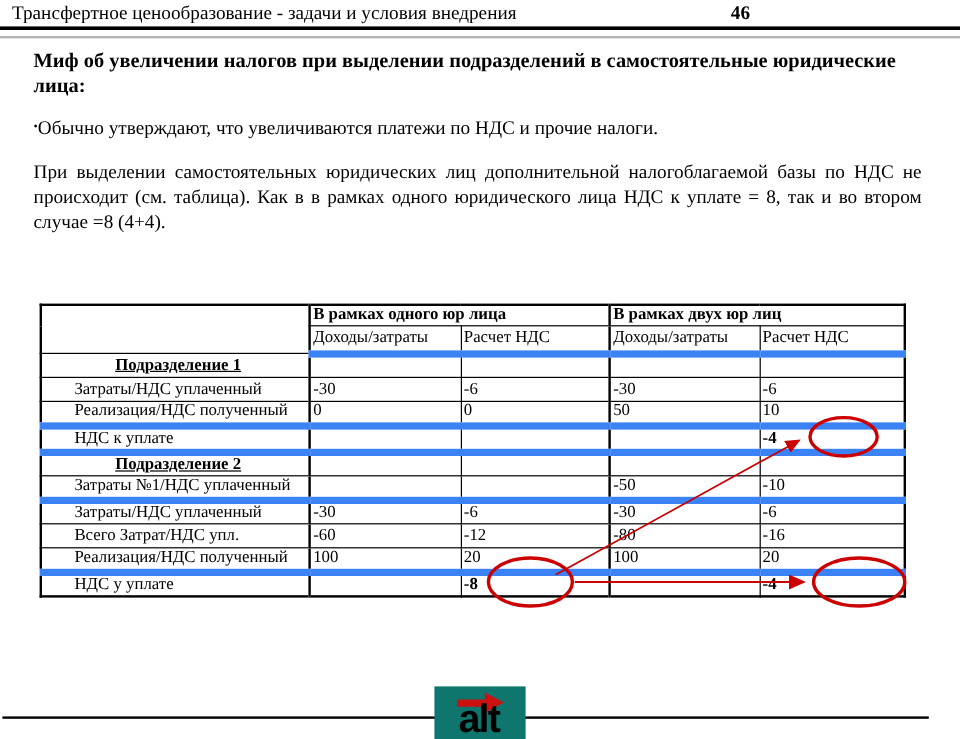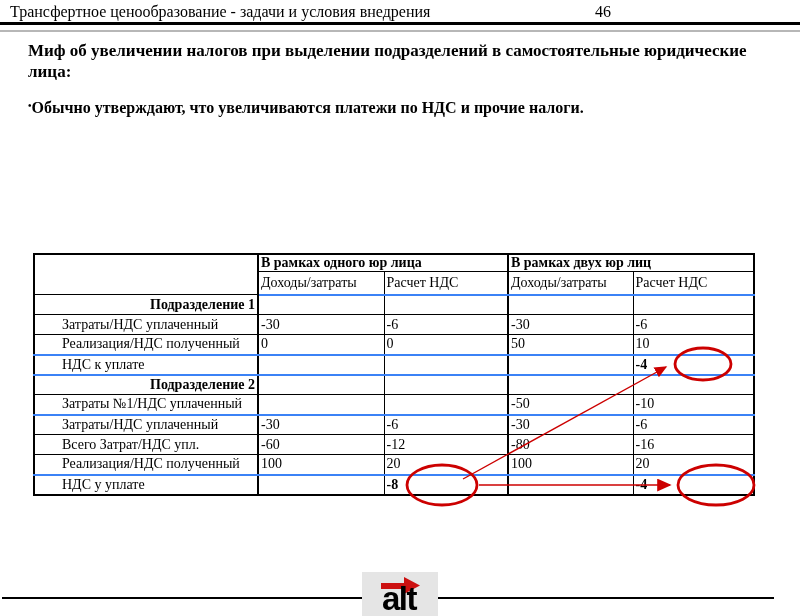--- a/index.html
+++ b/index.html
@@ -4,72 +4,73 @@
 <style>
   html,body { margin:0; padding:0; background:#fff; }
   .slide {
     position:relative; width:800px; height:616px; background:#ffffff;
     font-family:"Liberation Serif", serif; color:#000; overflow:hidden;
   }
 
   
   .header-title { position:absolute; top:3px; left:10px; font-size:16px; white-space:nowrap; }
   .header-title .tbold { font-weight:normal; }
-  .page-number { position:absolute; top:3px; left:595px; font-size:16px; font-weight:normal; }
+  .page-number { position:absolute; top:3px; left:609px; font-size:16px; font-weight:bold; }
   .rule-main { position:absolute; top:22px; left:0; width:800px; height:3px; background:#000; }
   .rule-sub  { position:absolute; top:30px; left:0; width:800px; height:2px; background:#b7b7b7; }
 
   
   .content { position:absolute; left:28px; top:40px; width:740px; font-size:16px; line-height:21px; }
   .heading { font-weight:bold; font-size:17px; margin:0 0 13px 0; }
-  .bullet-line { margin:0 0 15px 0;font-weight:bold; }
+  .bullet-line { margin:0 0 15px 0; }
   .bullet-just { margin:0; text-align:justify; }
   .para { margin:0; text-align:justify; }
   .bullet { font-size:10px; vertical-align:4px; }
 
   
   .vat-table { position:absolute; left:33px; top:253px; border-collapse:collapse; table-layout:fixed;
                border:2px solid #000; }
   .vat-table td { border:1px solid #000; font-size:14px; padding:0 2px; text-align:left;
                   vertical-align:middle; overflow:hidden; white-space:nowrap; }
   .vat-table tr { height:20px; }
   tr.hr1 { height:16px; } tr.hr2 { height:23px; }
   td.gh { font-weight:bold; }
   td.c0 { border-right:2px solid #000; }
   td.c2 { border-right:2px solid #000; }
-  tr.tb td { border-bottom:2px solid #3b82f6; }
+  tr.tb td { border-bottom:6px solid #3b82f6; }
   td.lab { text-align:left; padding-left:27px; }
-  td.sec { text-align:right; padding-left:7px; font-weight:bold; }
+  td.sec { text-align:center; padding-left:7px; font-weight:bold;text-decoration:underline; }
   td.circ { font-weight:bold; }
 
   
   .overlay { position:absolute; top:0; left:0; width:800px; height:616px; pointer-events:none; }
 
   
   .footer-rule { position:absolute; top:597px; left:2px; width:772px; height:2px; background:#000; }
-  .logo { position:absolute; left:362px; top:572px; width:76px; height:44px; background:#e5e5e5; }
+  .logo { position:absolute; left:362px; top:572px; width:76px; height:44px; background:#0f766e; }
   .logo-arrow { position:absolute; left:19px; top:4px; width:40px; height:19px; }
   .logo-text { position:absolute; left:20px; top:12px; font-family:"Liberation Sans", sans-serif;
                font-weight:bold; font-size:33px; line-height:30px; letter-spacing:-1.5px; }
 </style>
 </head>
 <body>
 
 <div class="slide">
 
   <div class="header-title">
     <span class="tbold">Трансфертное ценообразование</span><span> - задачи и условия внедрения</span>
   </div>
   <div class="page-number">46</div>
   <div class="rule-main"></div>
   <div class="rule-sub"></div>
 
   <div class="content">
     <p class="heading">Миф об увеличении налогов при выделении подразделений в самостоятельные юридические лица:</p>
     <p class="bullet-line"><span class="bullet">•</span><span>Обычно утверждают, что увеличиваются платежи по НДС и прочие налоги.</span></p>
+    <p class="para">При выделении самостоятельных юридических лиц дополнительной налогоблагаемой базы по НДС не происходит (см. таблица).  Как в в рамках одного юридического лица НДС к уплате = 8, так и во втором случае =8 (4+4).</p>
   </div>
 
   <table class="vat-table">
     <colgroup>
       <col style="width:224px">
         <col style="width:126px">
         <col style="width:124px">
         <col style="width:125px">
         <col style="width:121px">
     </colgroup>

